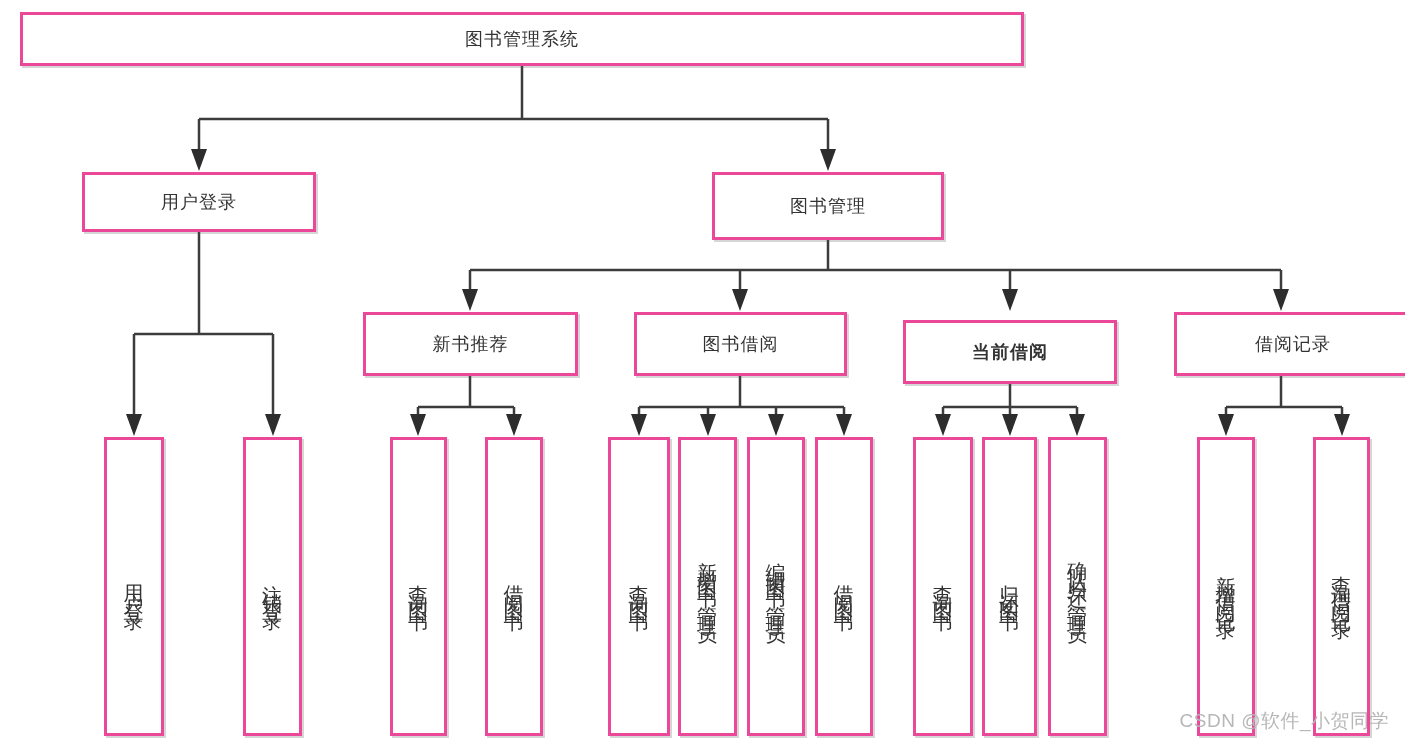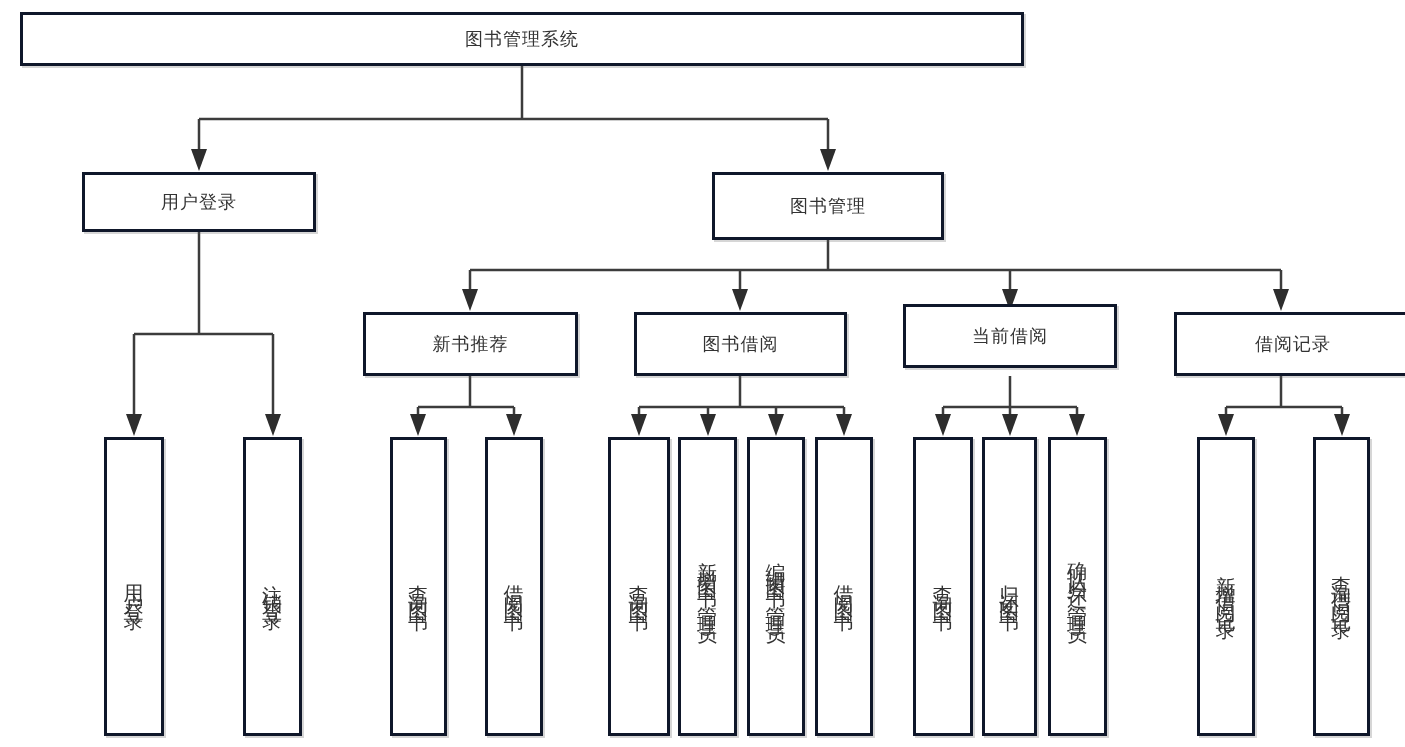--- a/index.html
+++ b/index.html
@@ -2,36 +2,36 @@
 <html><head>
 <meta charset="utf-8">
 <style>
   html,body{margin:0;padding:0;background:#fff;}
   .stage{
     position:relative;width:1405px;height:747px;background:#ffffff;overflow:hidden;
     font-family:"Liberation Sans","DejaVu Sans",sans-serif;color:#333;
   }
   .wires{position:absolute;left:0;top:0;width:1405px;height:747px;}
   .node{
-    position:absolute;box-sizing:border-box;border:3px solid #0f172a;background:#fff;
+    position:absolute;box-sizing:border-box;border:3px solid #ec4899;background:#fff;
     display:flex;align-items:center;justify-content:center;
     box-shadow:2px 2px 0 rgba(90,90,90,0.25);
   }
   .h{font-size:18px;letter-spacing:1px;color:#333;}
   .v .vt{
     writing-mode:vertical-rl;text-orientation:mixed;
     font-size:20px;line-height:1.1;letter-spacing:9px;color:#333;
   }
   
   .root   {left:20px;  top:12px;  width:1004px; height:54px;}
   .n-user {left:82px;  top:172px; width:234px;  height:60px;}
   .n-mgmt {left:712px; top:172px; width:232px;  height:68px;}
   .n-new  {left:363px; top:312px; width:215px;  height:64px;}
   .n-bor  {left:634px; top:312px; width:213px;  height:64px;}
-  .n-cur  {left:903px; top:304px; width:214px;  height:64px;}
+  .n-cur  {left:903px; top:320px; width:214px;  height:64px;font-weight:bold;}
   .n-rec  {left:1174px;top:312px; width:238px;  height:64px;}
   .leaf{top:437px;height:299px;}
   .l1 {left:104px; width:60px;}
   .l2 {left:243px; width:59px;}
   .l3 {left:390px; width:57px;}
   .l4 {left:485px; width:58px;}
   .l5 {left:608px; width:62px;}
   .l6 {left:678px; width:59px;}
   .l7 {left:747px; width:58px;}
   .l8 {left:815px; width:58px;}
@@ -126,13 +126,14 @@
   <div class="node v leaf l11">
       <span class="vt">确认归还（管理员）</span>
     </div>
   <div class="node v leaf l12">
       <span class="vt">新增借阅记录</span>
     </div>
   <div class="node v leaf l13">
       <span class="vt">查询借阅记录</span>
     </div>
 
+  <div class="watermark">CSDN @软件_小贺同学</div>
 </div>
 
 </body></html>

